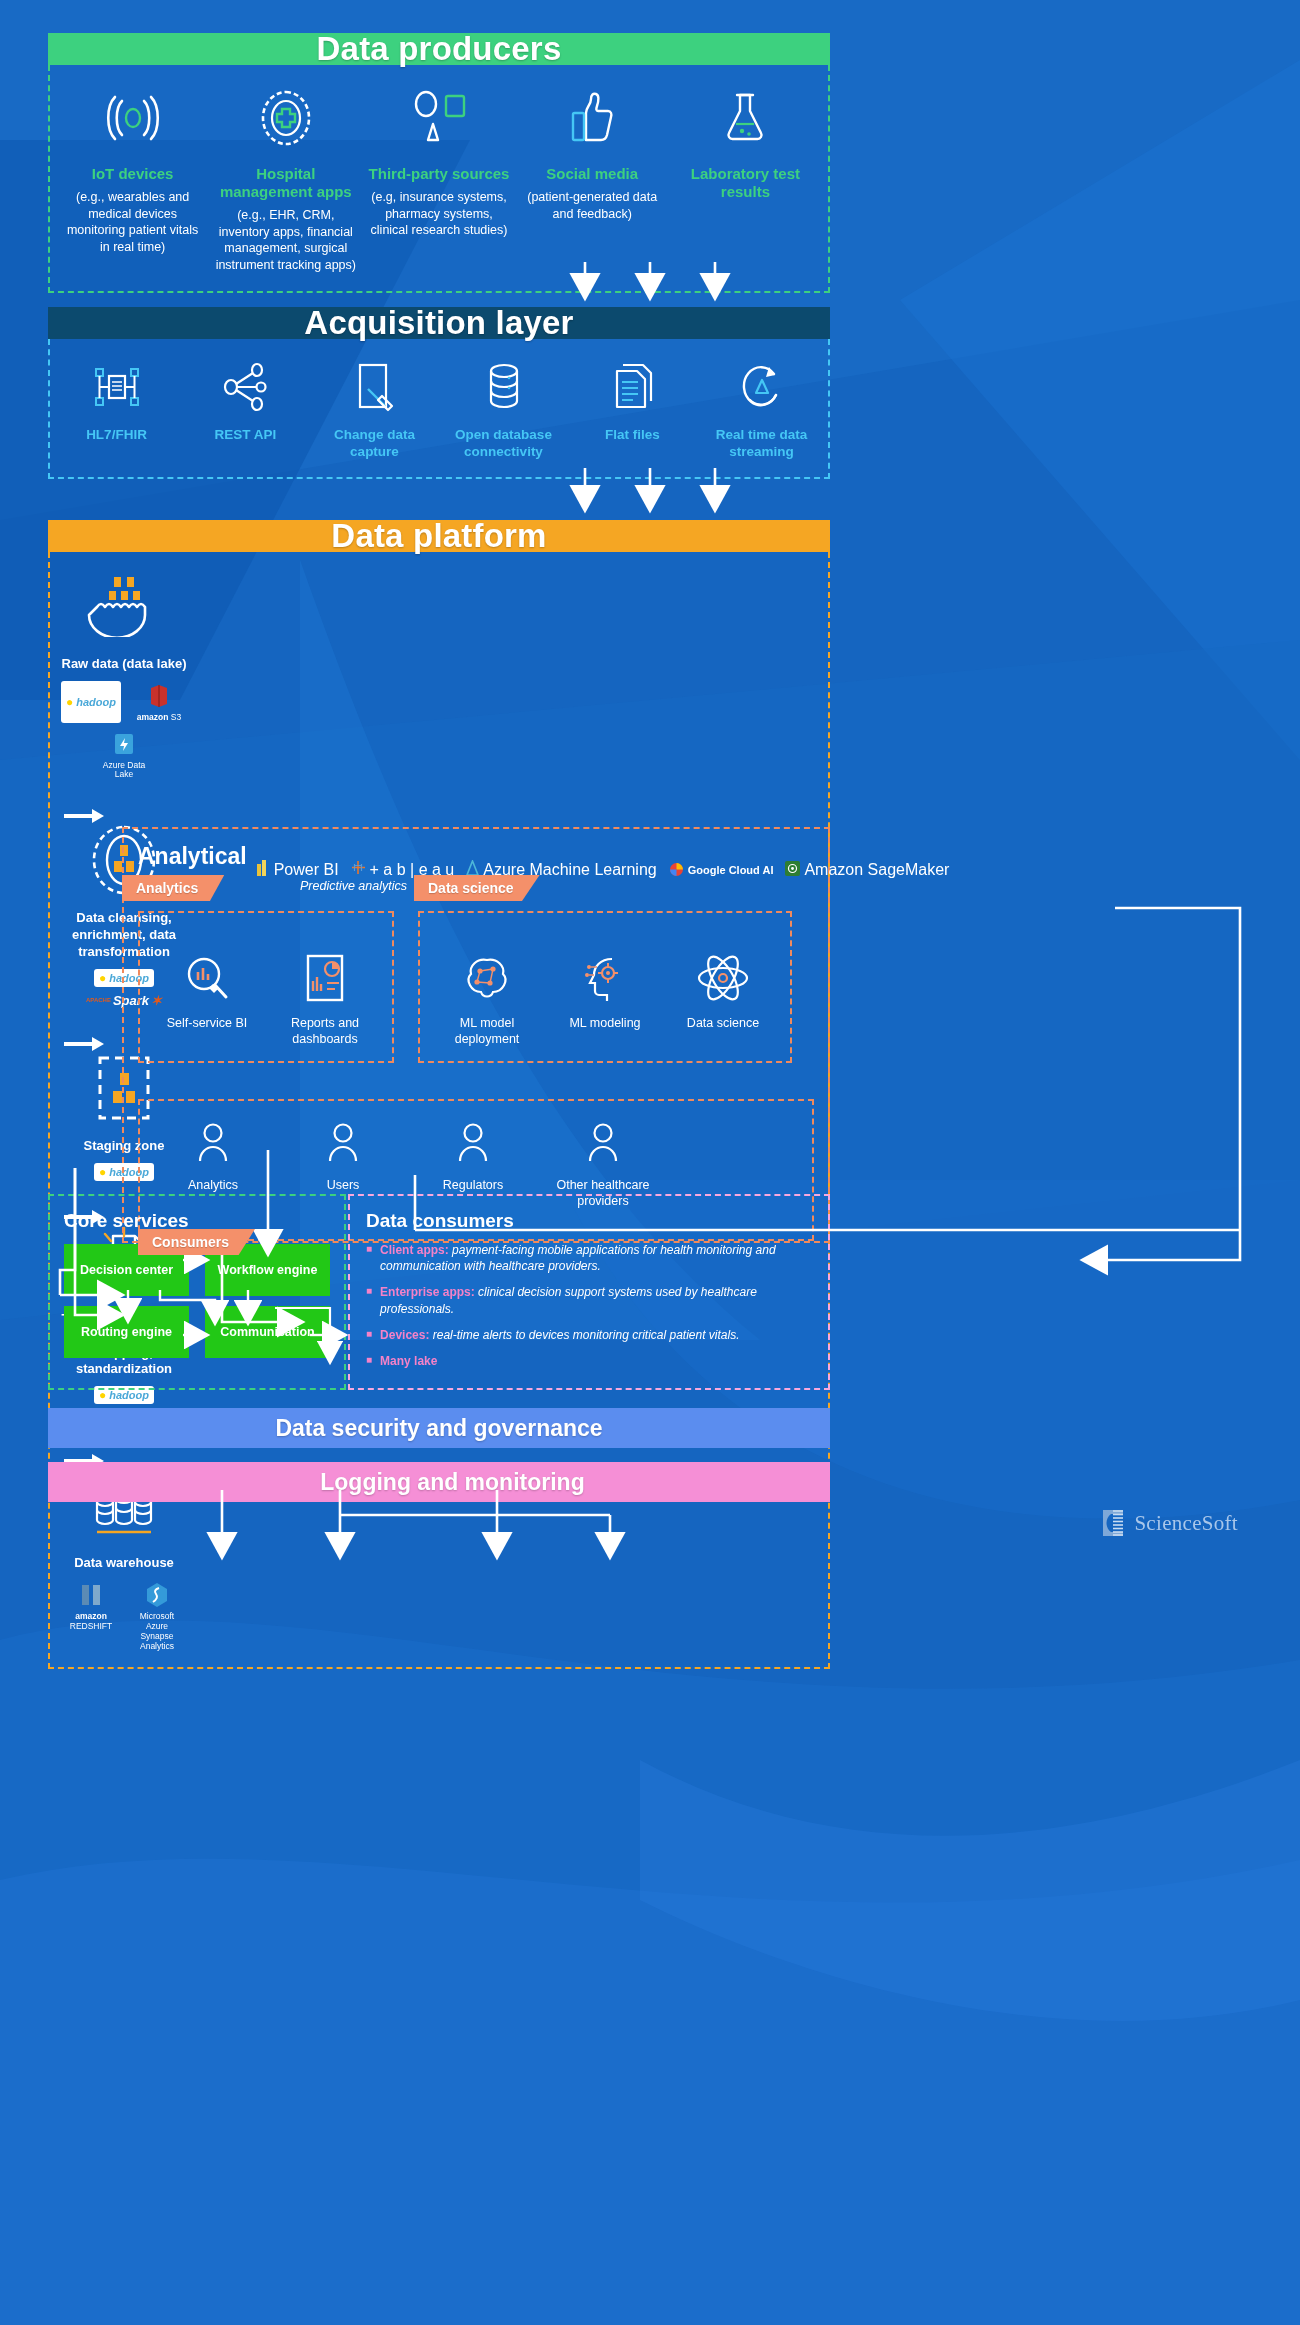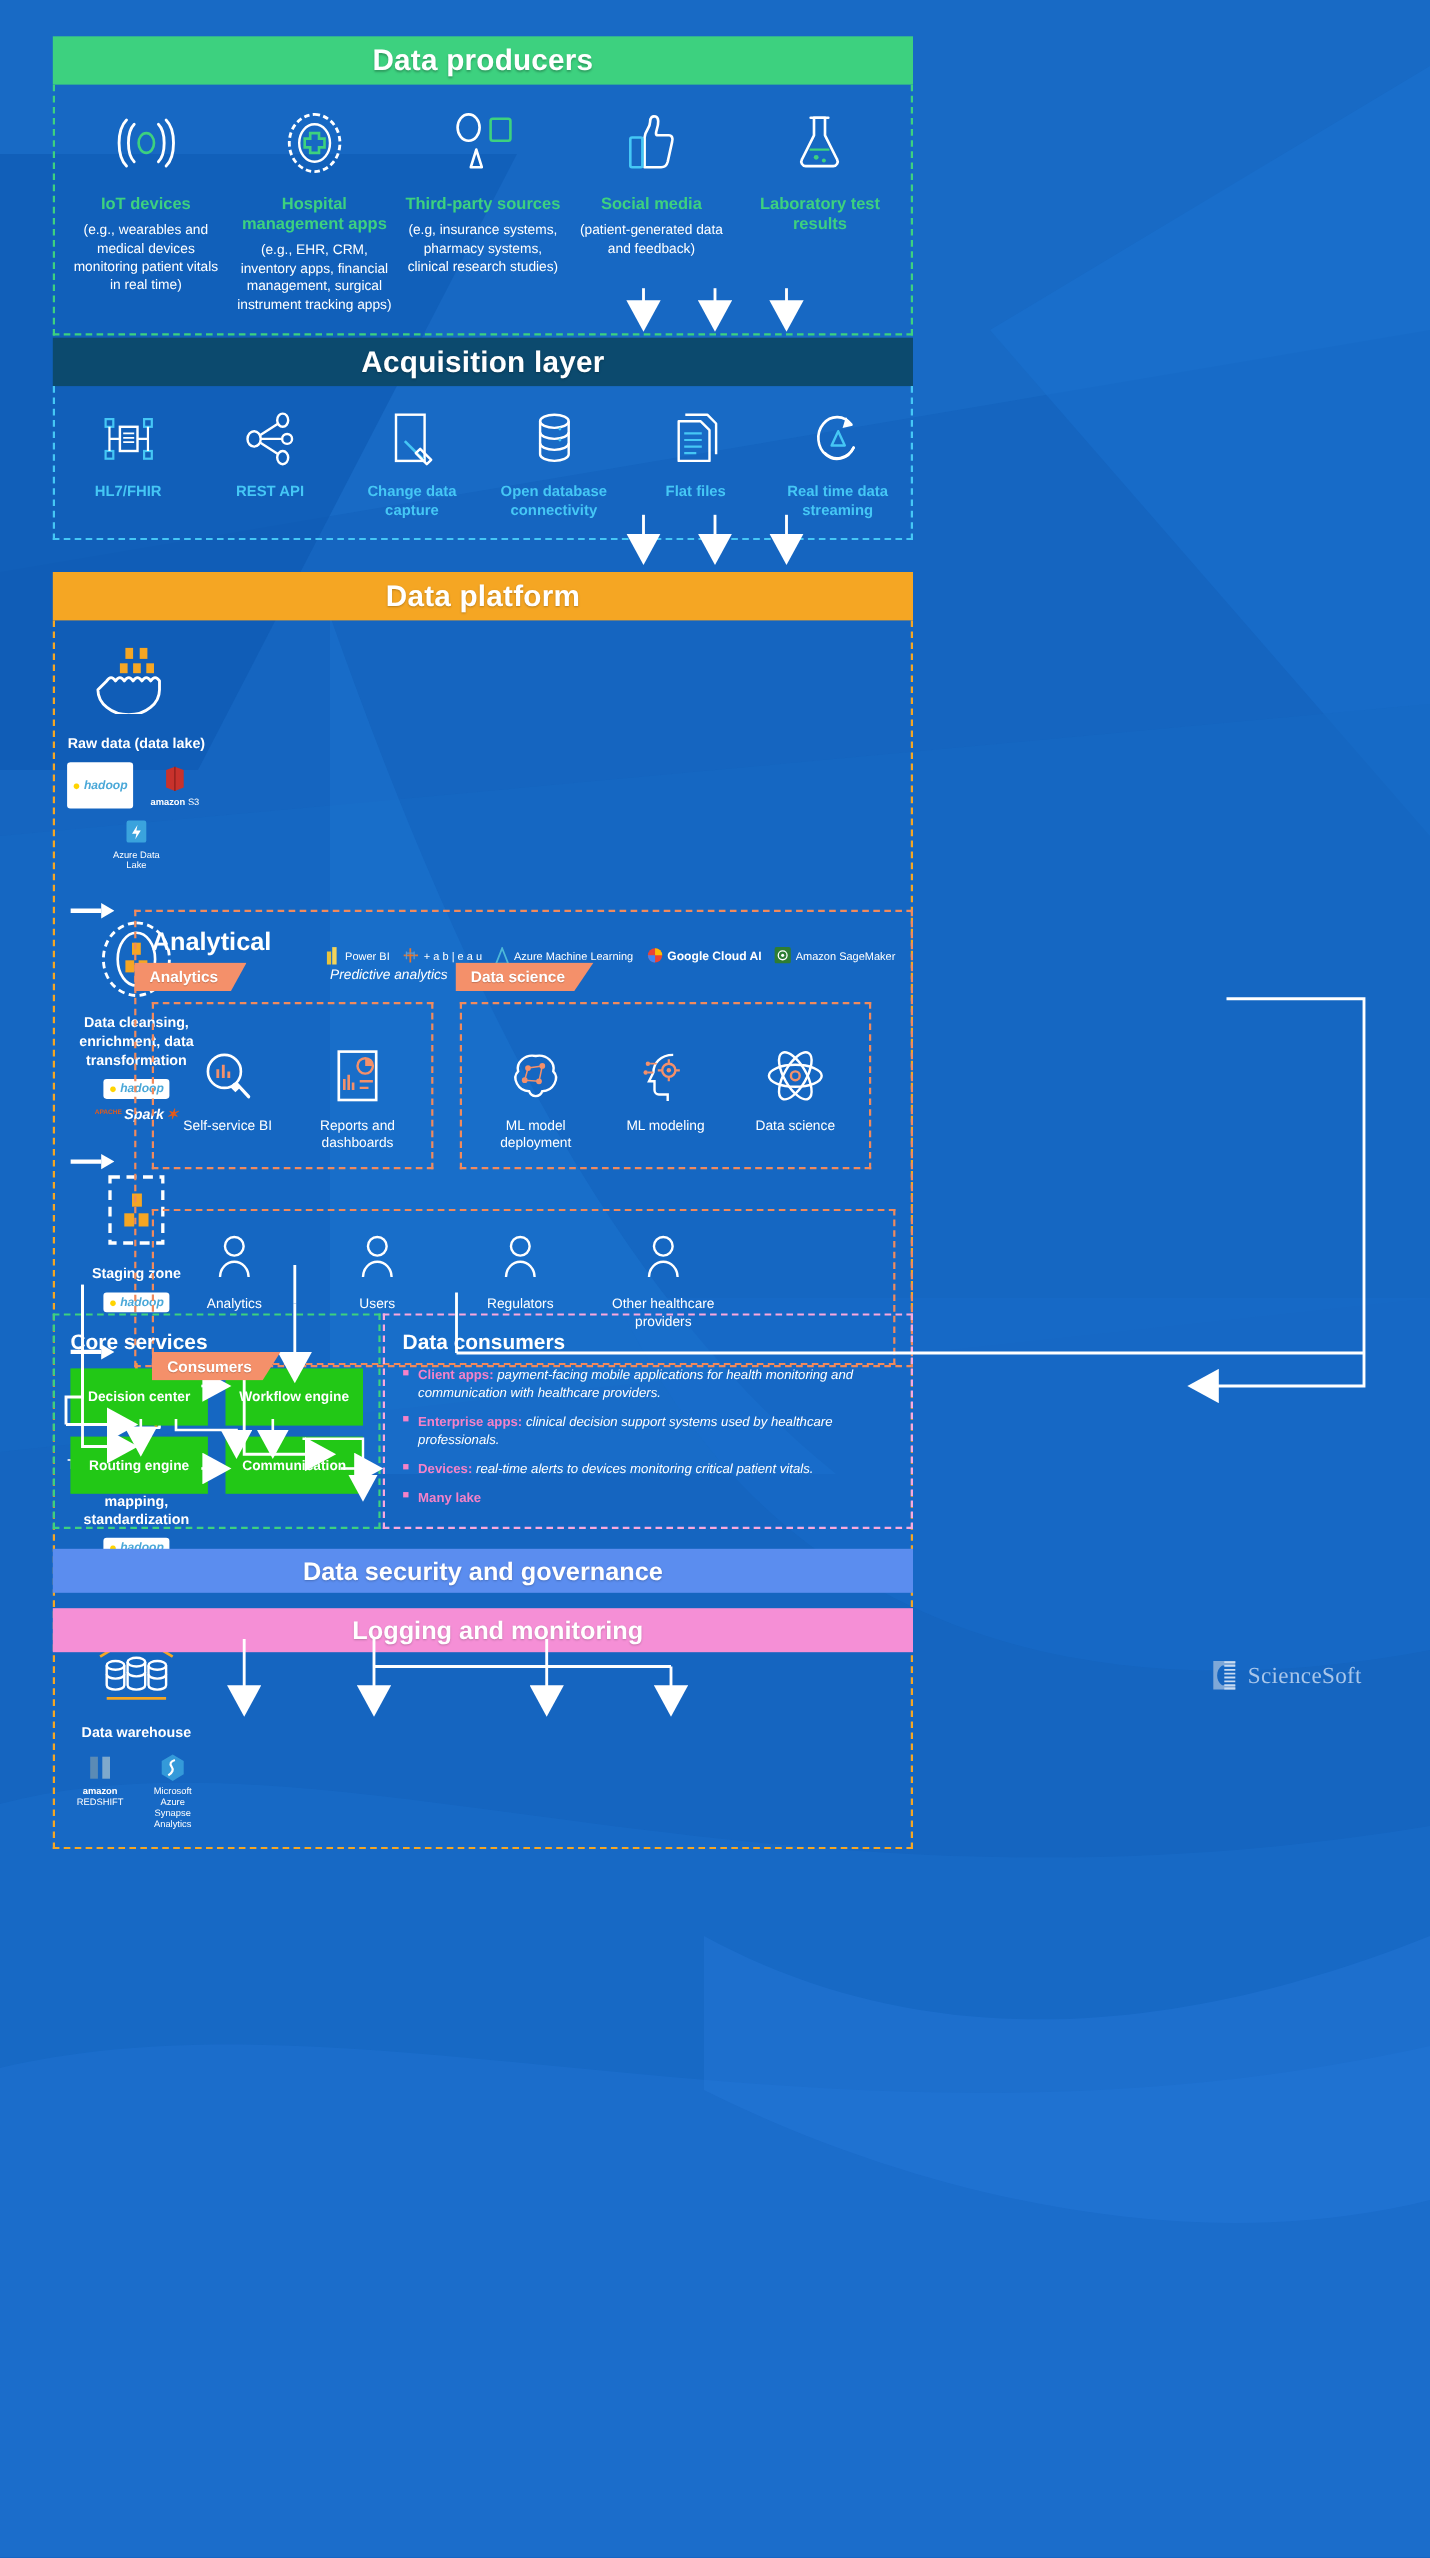--- a/index.html
+++ b/index.html
@@ -10,22 +10,22 @@
     color:#fff;
   }
   
   .bg { position:absolute; inset:0; overflow:hidden; z-index:0; }
   .bg svg { position:absolute; inset:0; }
 
   .page { position:relative; z-index:2; width:1300px; height:2325px; }
 
   
   .band-title {
-    height:44px; display:flex; align-items:center; justify-content:center;
-    font-size:27px; font-weight:bold; letter-spacing:.2px;
+    height:32px; display:flex; align-items:center; justify-content:center;
+    font-size:33px; font-weight:bold; letter-spacing:.2px;
     text-shadow:0 1px 2px rgba(0,0,0,.25);
   }
 
   
   #producers { position:absolute; left:48px; top:33px; width:782px; }
   #producers .band-title { background:#3dd17f; }
   #producers .body {
     border:2px dashed #3dd17f; border-top:none; background:rgba(21,101,192,.25);
     display:flex; padding:22px 6px 18px 6px;
   }
@@ -73,21 +73,21 @@
   .vendor .vt { font-size:8.5px; line-height:1.15; text-align:center; margin-top:2px; }
 
   
   #analytical {
     position:absolute; left:122px; top:827px; width:708px;
     border:2px dashed #f08a5d; padding:14px 14px 0 14px;
   }
   .az-head { display:flex; align-items:center; gap:10px; margin-bottom:14px; }
   .az-title { font-size:23px; font-weight:bold; }
   .az-tools { display:flex; align-items:center; gap:12px; }
-  .az-tool { display:flex; align-items:center; gap:4px; font-size:10px; white-space:nowrap; }
+  .az-tool { display:flex; align-items:center; gap:4px; font-size:16px; white-space:nowrap; }
   .az-tool.strong { font-weight:bold; font-size:11px; }
 
   .ribbon {
     position:absolute; background:#f4906a; color:#fff; font-weight:bold; font-size:14px;
     padding:5px 26px 5px 14px; clip-path:polygon(0 0, 100% 0, 86% 100%, 0 100%);
     text-shadow:0 1px 1px rgba(0,0,0,.2); z-index:5;
   }
 
   .az-groups { display:flex; gap:24px; position:relative; }
   .az-group { border:2px dashed #f08a5d; padding:38px 8px 14px 8px; display:flex; }

